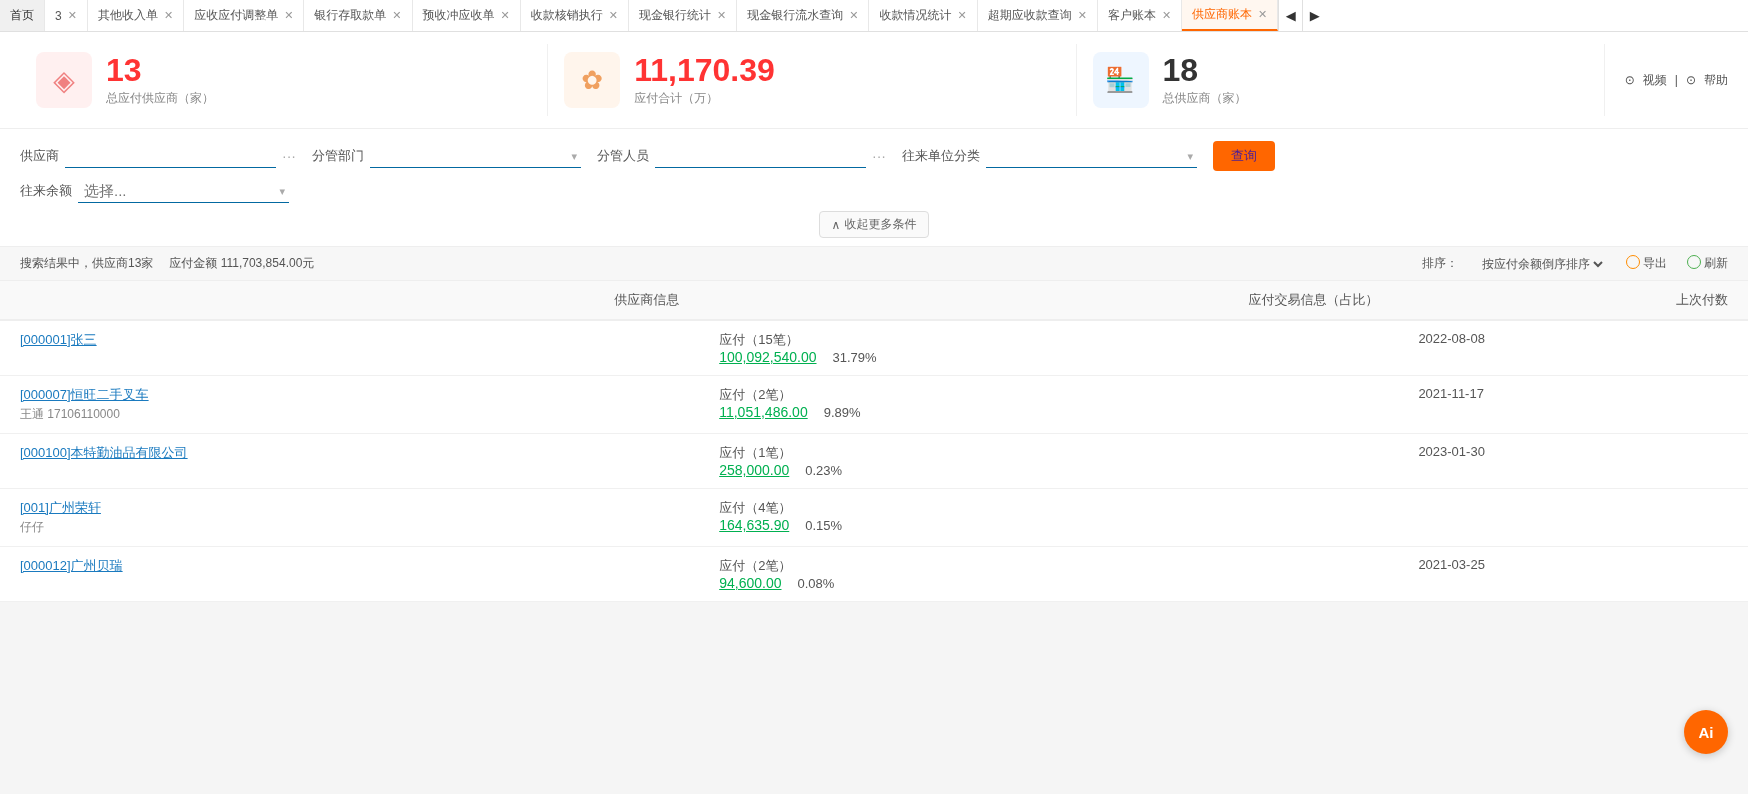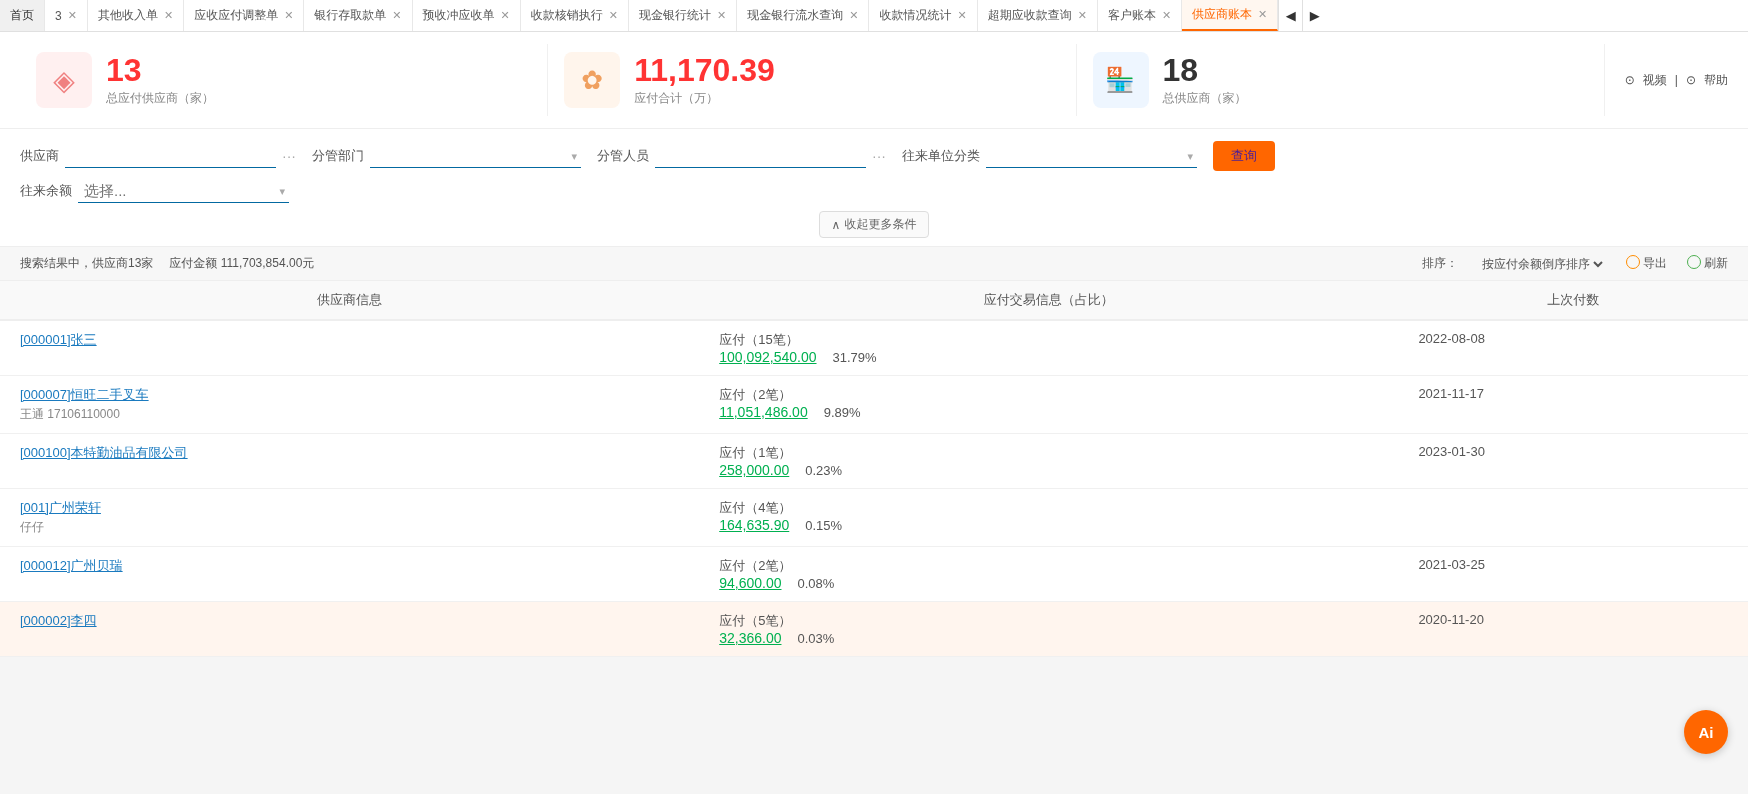--- a/index.html
+++ b/index.html
@@ -45,21 +45,21 @@
     .result-bar-right { display: flex; align-items: center; gap: 20px; }
     .sort-select { font-size: 12px; color: #555; border: none; background: transparent; cursor: pointer; }
     .action-btn { display: flex; align-items: flex-start; gap: 3px; font-size: 12px; color: #555; cursor: pointer; }
     .action-btn .icon-circle { width: 14px; height: 14px; border-radius: 50%; border: 1.5px solid #ff8c00; display: inline-block; }
     .action-btn .icon-circle.refresh { border-color: #4caf50; }
 
     
     .data-table { width: 100%; background: #fff; border-collapse: collapse; }
     .table-container { background: #fff; margin: 0; overflow-x: auto; }
     .data-table thead tr { background: #f9f9f9; border-bottom: 2px solid #eee; }
-    .data-table th { padding: 10px 20px; text-align: center; font-size: 13px; color: #555; font-weight: 500; }
+    .data-table th { padding: 10px 20px; text-align: right; font-size: 13px; color: #555; font-weight: 500; }
     .data-table tbody tr { border-bottom: 1px solid #f0f0f0; }
     .data-table tbody tr.highlighted { background: #fff5ee; }
     .data-table td { padding: 10px 20px; vertical-align: top; }
     .supplier-link { color: #1a7abf; text-decoration: underline; cursor: pointer; font-size: 13px; }
     .supplier-sub { font-size: 12px; color: #888; margin-top: 2px; }
     .pay-count { font-size: 13px; color: #555; }
     .pay-amount { font-size: 14px; color: #00b050; font-weight: 500; text-decoration: underline; cursor: pointer; }
     .pay-pct { font-size: 13px; color: #555; margin-left: 16px; }
     .pay-info-row { display: flex; align-items: baseline; gap: 0; }
     .last-pay { font-size: 13px; color: #555; }
@@ -282,28 +282,17 @@
           <td><a class="supplier-link">[000012]广州贝瑞</a></td>
           <td>
             <div class="pay-count">应付（2笔）</div>
       <div class="pay-info-row">
         <a class="pay-amount">94,600.00</a>
         <span class="pay-pct">0.08%</span>
       </div>
           </td>
           <td><span class="last-pay">2021-03-25</span></td>
         </tr>
-        <tr class="highlighted">
-          <td><a class="supplier-link">[000002]李四</a></td>
-          <td>
-            <div class="pay-count">应付（5笔）</div>
-      <div class="pay-info-row">
-        <a class="pay-amount">32,366.00</a>
-        <span class="pay-pct">0.03%</span>
-      </div>
-          </td>
-          <td><span class="last-pay">2020-11-20</span></td>
-        </tr>
       </tbody>
   </table>
 </div>
 
 <div style="position:fixed; right:20px; bottom:40px; background:#ff6600; color:#fff; border-radius:50%; width:44px; height:44px; display:flex; align-items:center; justify-content:center; font-size:15px; font-weight:bold; cursor:pointer; box-shadow:0 2px 8px rgba(0,0,0,0.2);">Ai</div>
 
 </body></html>

